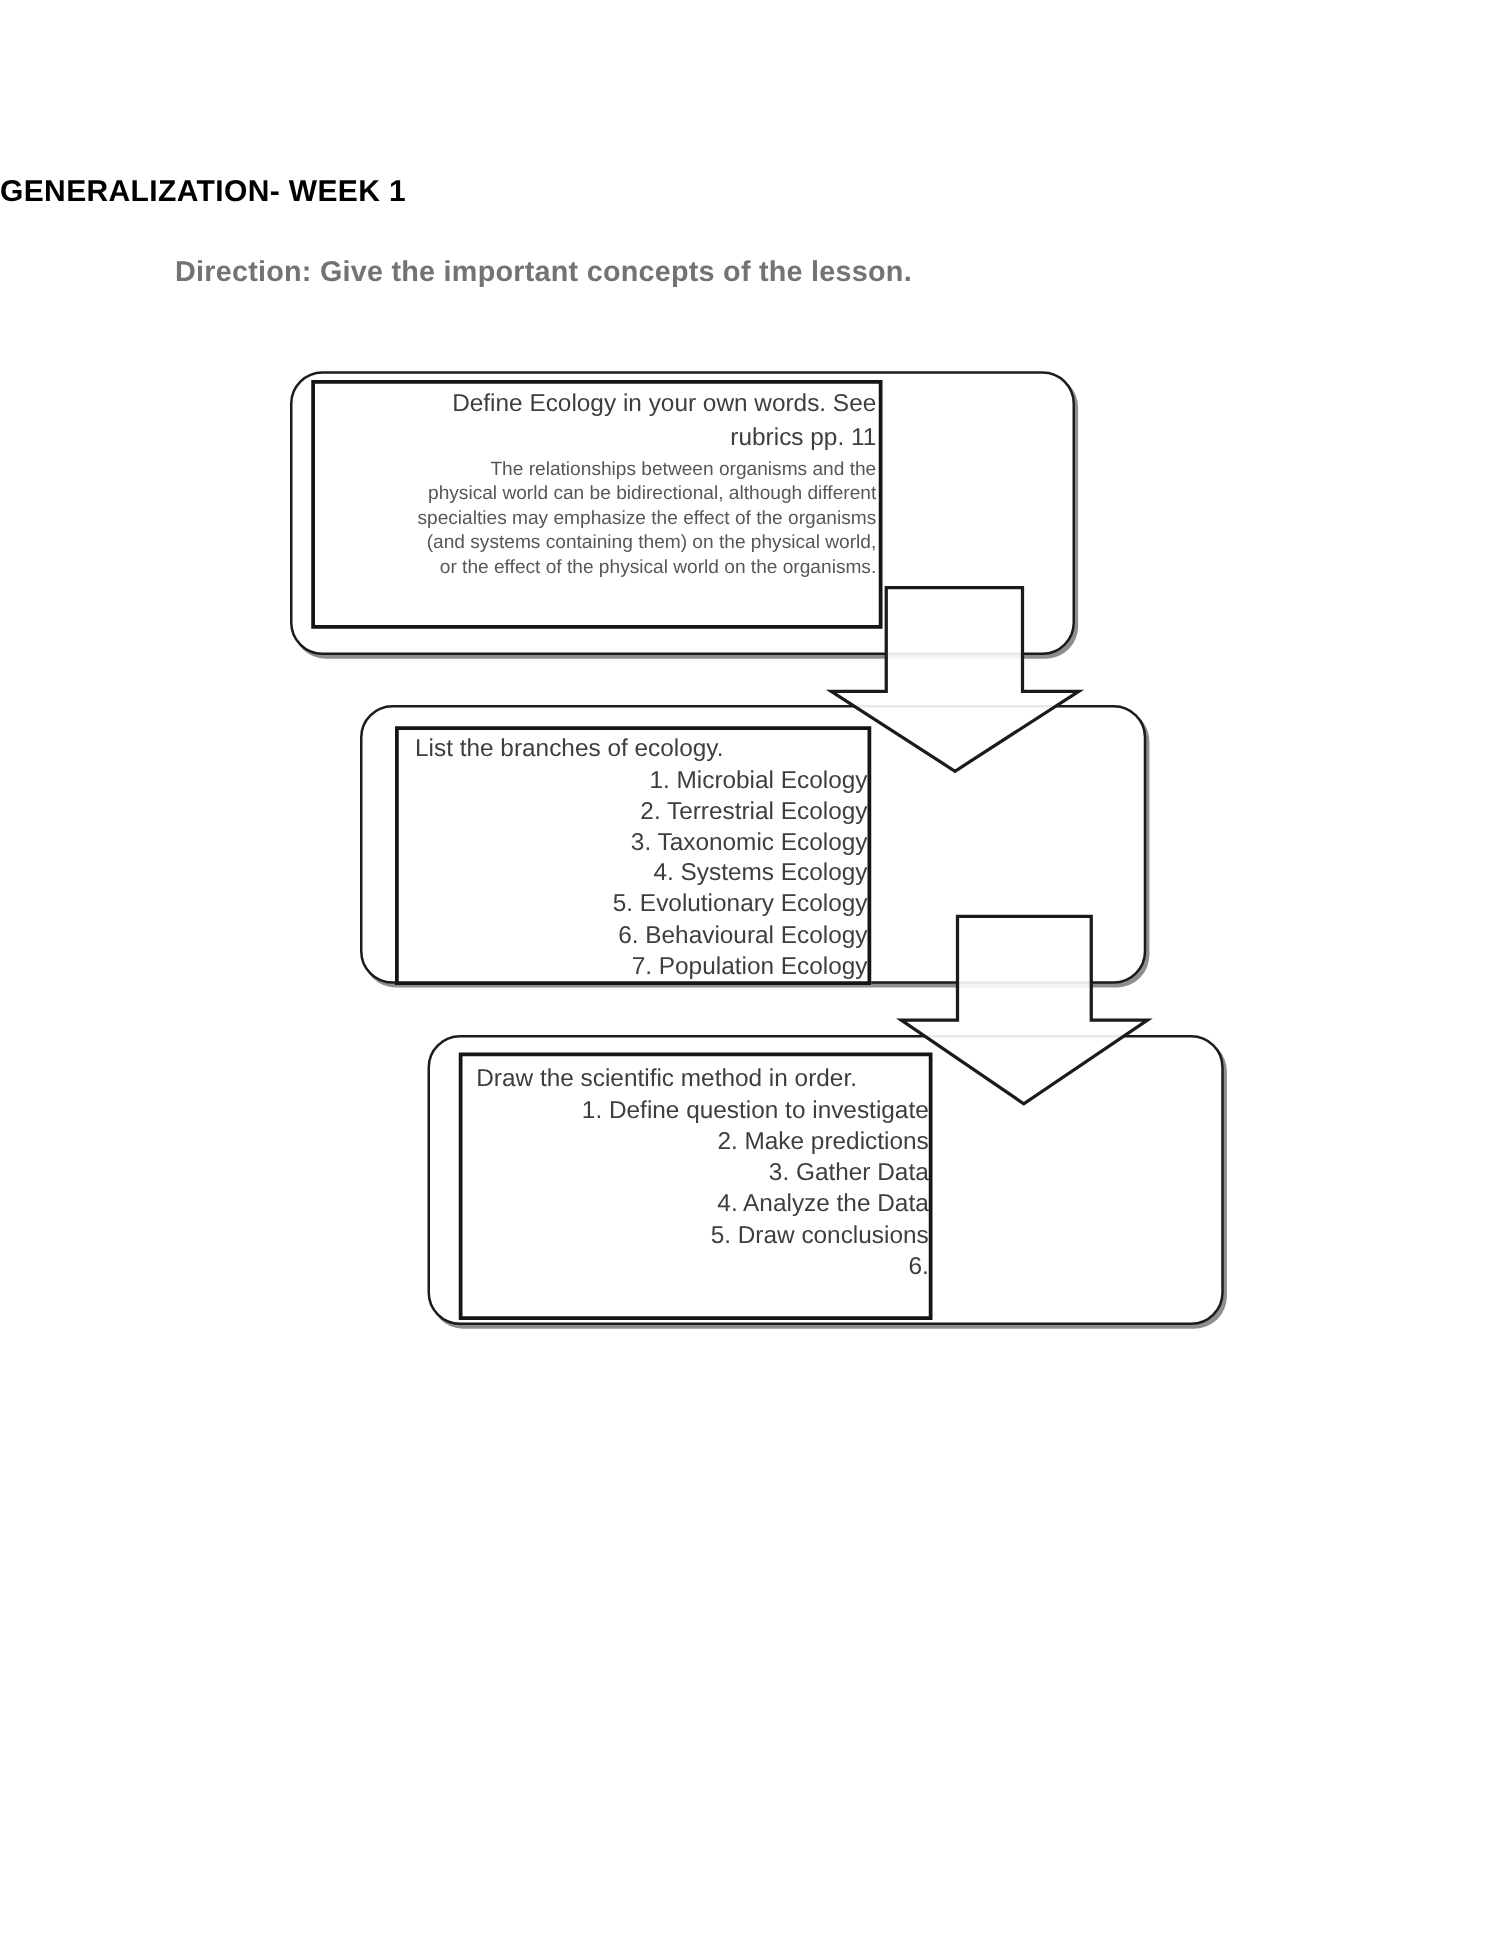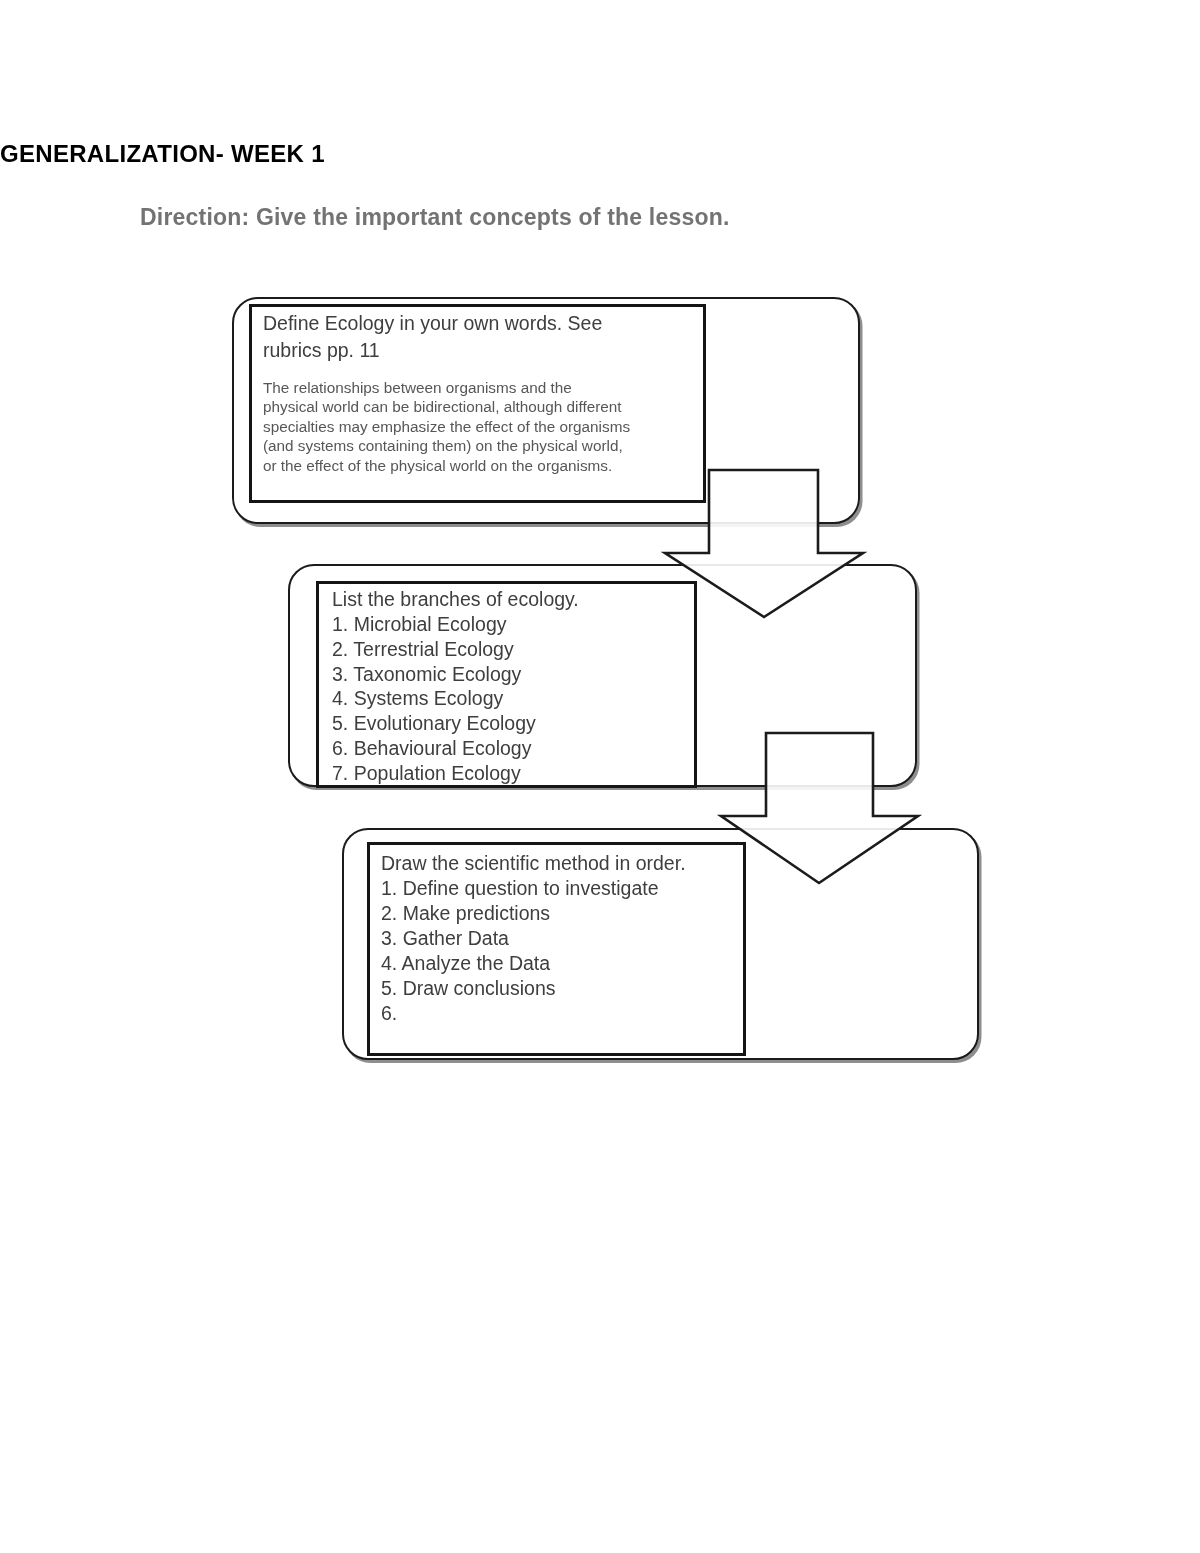--- a/index.html
+++ b/index.html
@@ -42,24 +42,24 @@
   .panel {
     position: absolute;
     background: #ffffff;
     border: 3px solid #151515;
     box-sizing: border-box;
   }
   #panel1 { left: 249px; top: 304px; width: 457px; height: 199px; }
   #panel2 { left: 316px; top: 581px; width: 381px; height: 207px; }
   #panel3 { left: 367px; top: 842px; width: 379px; height: 214px; }
   .textblock { position: absolute; color: #3e3e3e; }
-  .lines { white-space: pre-line; }
+  .lines { white-space: pre-line; text-align: right; }
   #text1 { left: 263px; top: 310px; width: 438px; }
   #text1 .panel-heading { font-size: 19.5px; line-height: 27px; color: #3e3e3e; }
-  #text1 .panel-body    { font-size: 15.3px; line-height: 19.4px; color: #575757; margin-top: 14px; }
+  #text1 .panel-body    { font-size: 15.3px; line-height: 19.4px; color: #575757; margin-top: 2px; }
   #text2 { left: 332px; top: 587px; width: 362px; font-size: 19.5px; line-height: 24.85px; }
   #text3 { left: 381px; top: 851px; width: 362px; font-size: 19.5px; line-height: 25px; }
   #connector-layer {
     position: absolute;
     left: 0; top: 0;
     width: 1200px; height: 1553px;
     pointer-events: none;
   }
   .block-arrow {
     fill: rgba(255,255,255,0.9);

